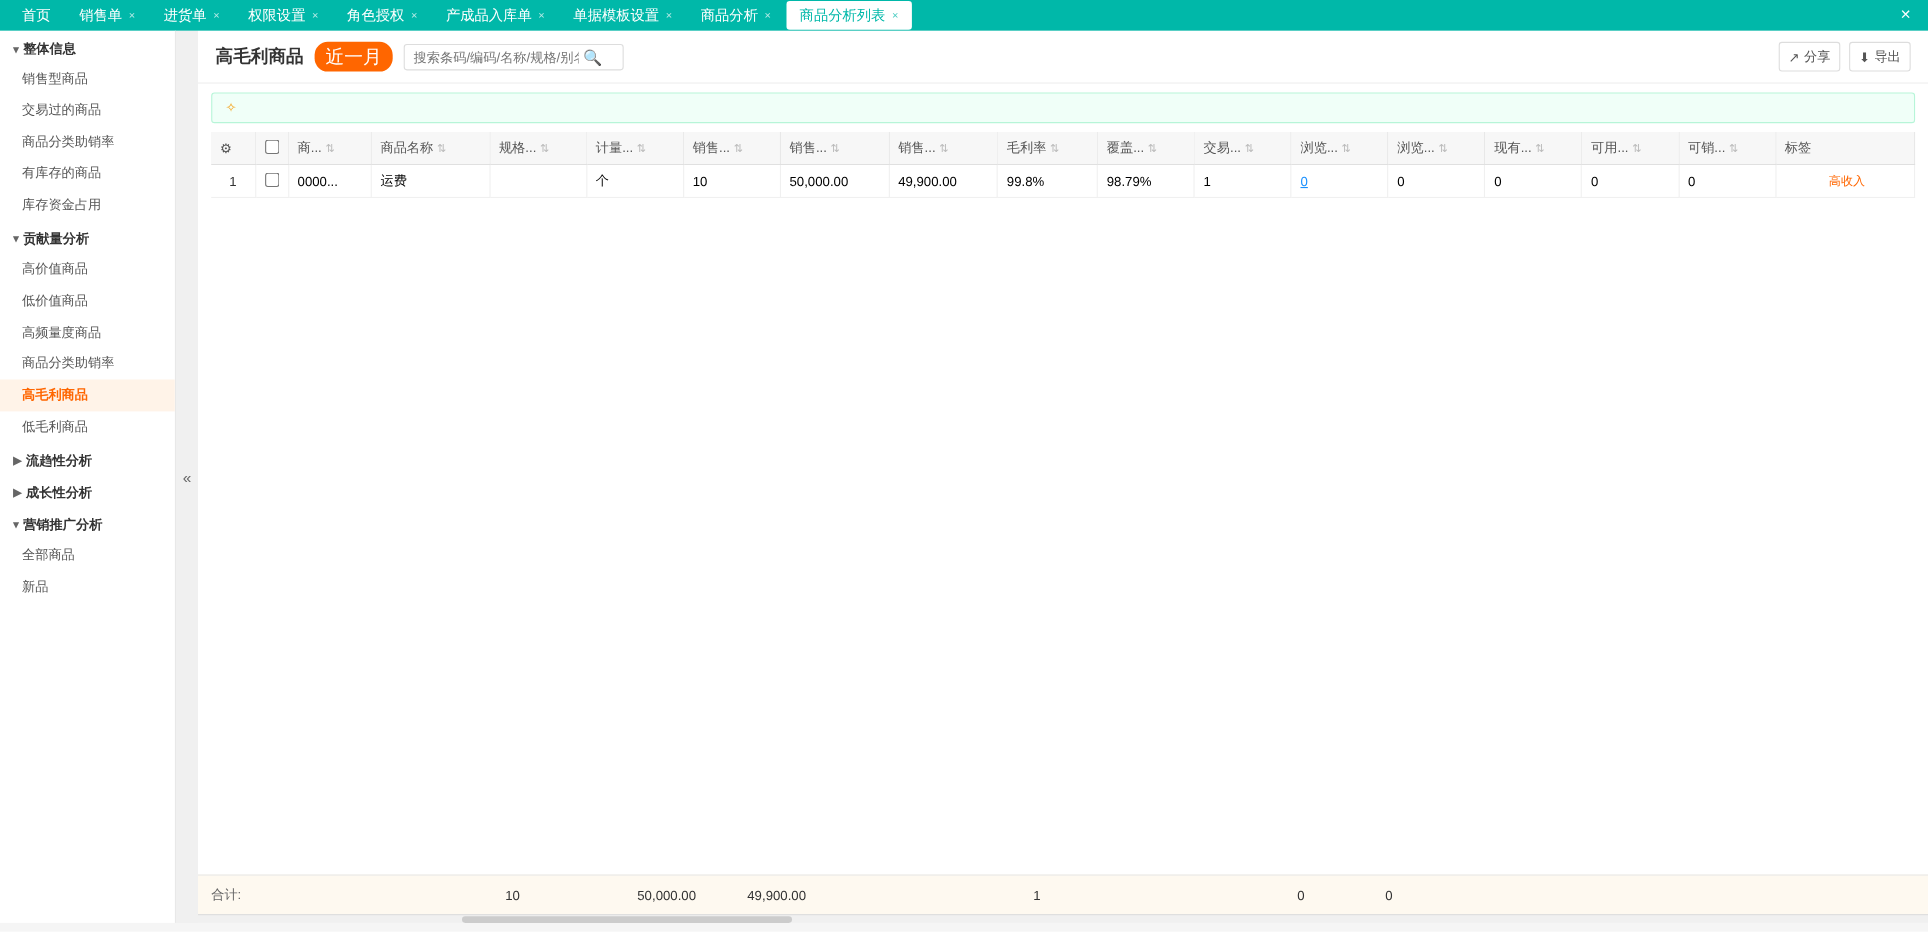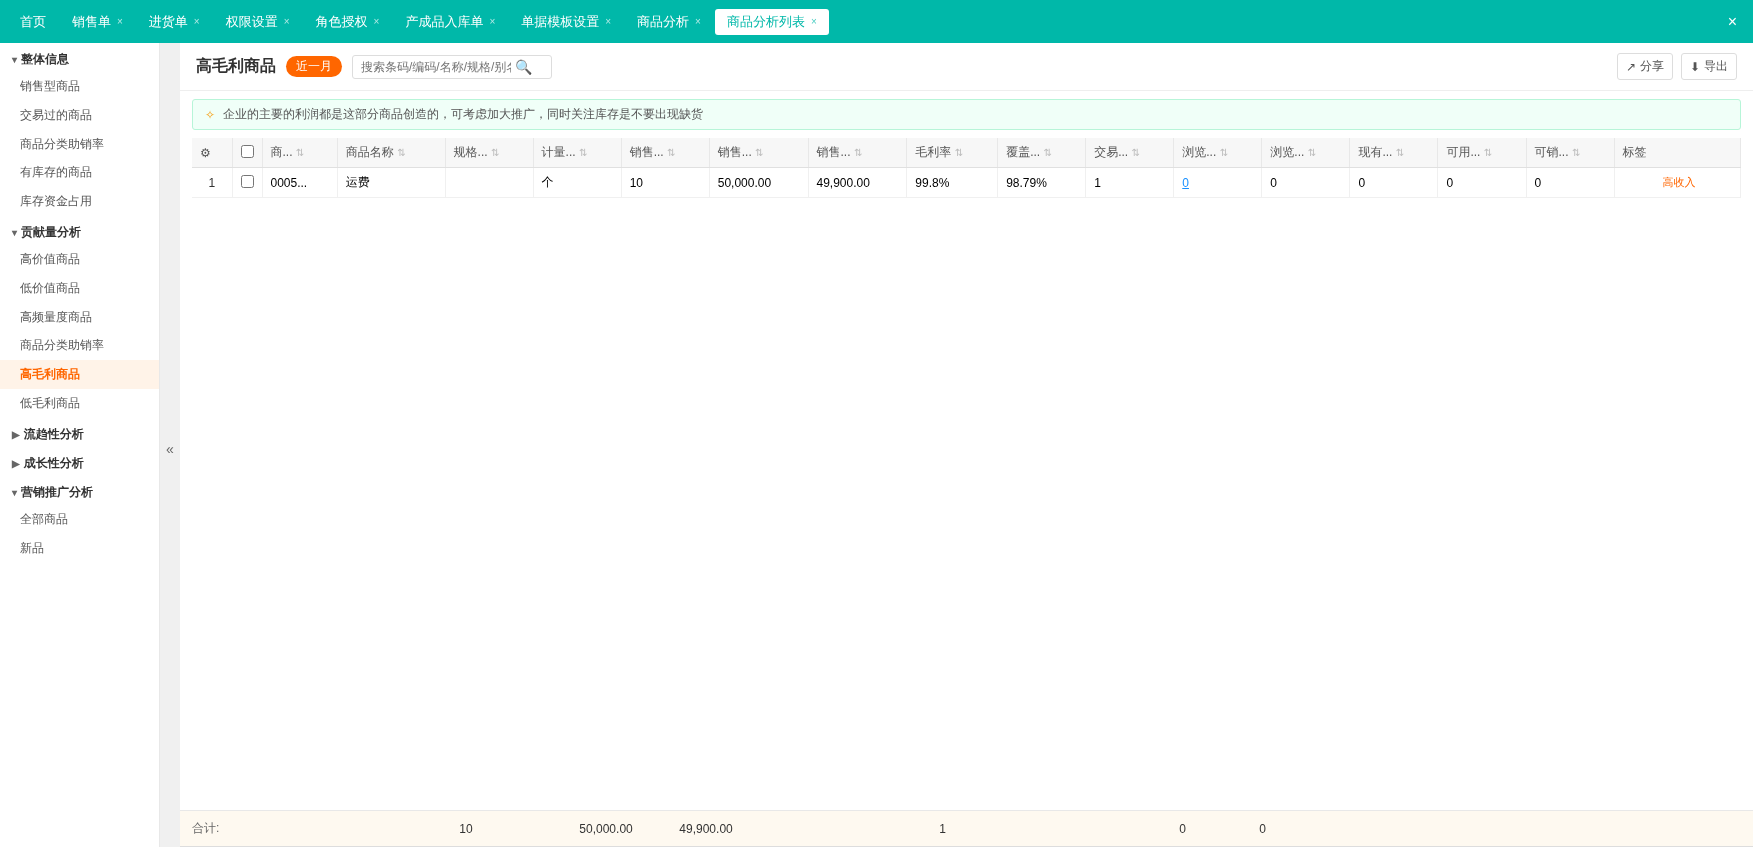--- a/index.html
+++ b/index.html
@@ -1,21 +1,21 @@
 <!DOCTYPE html>
 <html><head>
   <meta charset="utf-8">
   <style>
     * { margin: 0; padding: 0; box-sizing: border-box; }
     body { font-family: "Microsoft YaHei", "PingFang SC", Arial, sans-serif; font-size: 12px; background: #f5f5f5; overflow: hidden; width: 1753px; height: 847px; }
 
     
     .top-nav {
       display: flex; align-items: center;
-      background: #00b8a9; height: 43px;
+      background: #00b8a9; height: 28px;
       padding: 0 8px; gap: 2px;
     }
     .top-nav .nav-item {
       color: #fff; padding: 4px 12px; cursor: pointer;
       display: flex; align-items: center; gap: 4px;
       white-space: nowrap; font-size: 13px; border-radius: 3px;
     }
     .top-nav .nav-item.active { background: #fff; color: #00b8a9; }
     .top-nav .close-btn {
       font-size: 10px; margin-left: 2px; opacity: 0.7;
@@ -56,21 +56,21 @@
     }
 
     
     .content-header {
       display: flex; align-items: center; padding: 10px 16px; gap: 10px;
       border-bottom: 1px solid #eee; flex-shrink: 0;
     }
     .content-title { font-size: 16px; font-weight: bold; color: #333; }
     .period-btn {
       background: #ff6600; color: #fff; border: none; border-radius: 12px;
-      padding: 2px 10px; font-size: 12px; cursor: pointer;
+      padding: 2px 10px; font-size: 17px; cursor: pointer;
     }
     .search-box {
       display: flex; align-items: center; border: 1px solid #ddd;
       border-radius: 3px; padding: 3px 8px; gap: 4px; flex: 0 0 200px;
     }
     .search-box input {
       border: none; outline: none; font-size: 12px; width: 150px;
       color: #999;
     }
     .search-icon { color: #999; font-size: 14px; cursor: pointer; }
@@ -279,21 +279,20 @@
         </button>
         <button class="action-btn">
           <span>⬇</span>
           <span>导出</span>
         </button>
       </div>
     </div>
 
     <div class="info-bar">
       <span class="bulb">✧</span>
-      <span>企业的主要的利润都是这部分商品创造的，可考虑加大推广，同时关注库存是不要出现缺货</span>
     </div>
 
     <div class="table-wrapper">
       <table>
         <thead>
           <tr>
             <th>
               <span>⚙</span>
             </th>
             <th>
@@ -363,21 +362,21 @@
               <span>标签</span>
             </th>
           </tr>
         </thead>
         <tbody>
           <tr>
             <td class="col-seq">1</td>
             <td class="col-check">
               <input type="checkbox" style="">
             </td>
-            <td>0005...</td>
+            <td>0000...</td>
             <td>运费</td>
             <td></td>
             <td>个</td>
             <td>10</td>
             <td>50,000.00</td>
             <td>49,900.00</td>
             <td>99.8%</td>
             <td>98.79%</td>
             <td>1</td>
             <td class="link-cell">0</td>

